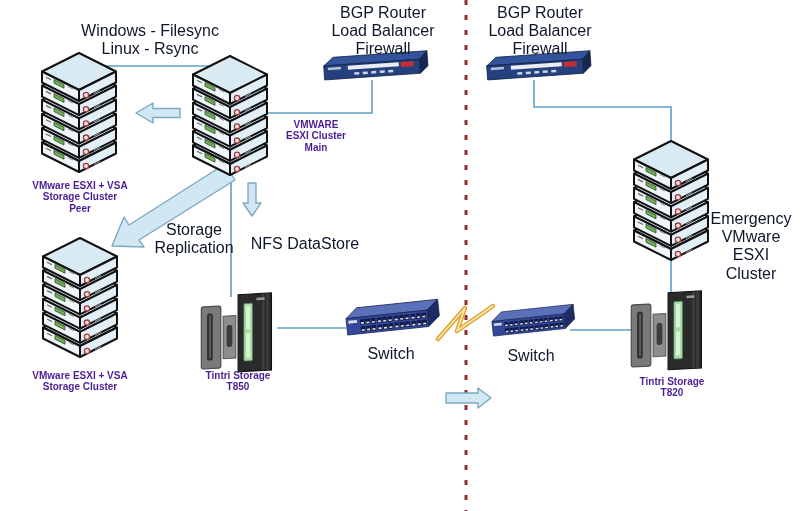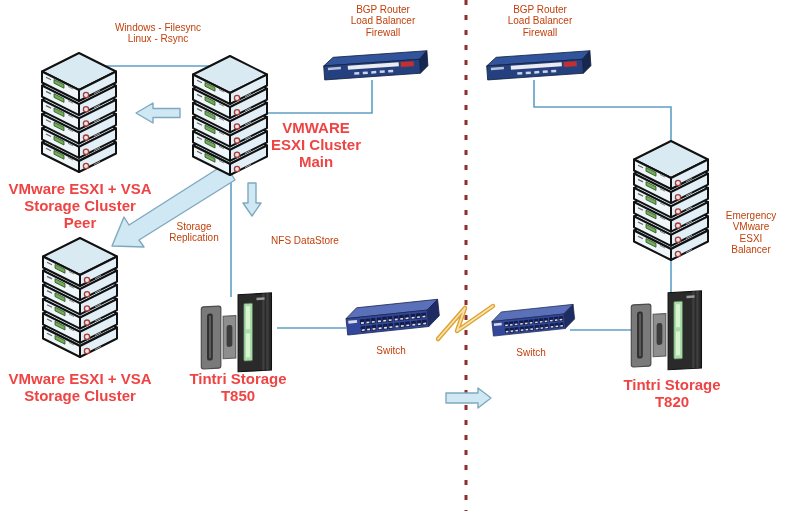--- a/index.html
+++ b/index.html
@@ -1,21 +1,21 @@
 <!DOCTYPE html>
 <html style="--line: #5f9fc4; --divider: #8e2f2f; --arrow-fill: #cfe8f3; --arrow-stroke: #7fa8bf; --bolt-outer: #dfa12f; --bolt-inner: #f7e3ae; --server-top: #d9eaf2; --server-left: #eef6fa; --server-right: #e2eff6; --device-navy: #24407e; --device-navy-top: #31549c; --switch-navy: #33489c; --switch-top: #5a70b8; --storage-dark: #2a2a2a; --storage-gray: #7a7a7a; --led-green: #a9dca9;"><head>
 <meta charset="utf-8">
 <style>
   html,body{margin:0;padding:0;background:#fff;}
   .stage{position:relative;width:800px;height:511px;background:#ffffff;overflow:hidden;
          font-family:"Liberation Sans",sans-serif;}
   .stage svg{position:absolute;left:0;top:0;}
   .lbl{position:absolute;transform:translateX(-50%);text-align:center;white-space:pre-line;
-       font-size:10px;line-height:1.14;color:#c2410c;z-index:5;}
-  .lbl.b{font-weight:bold;color:#ef4444;font-size:15px;}
+       font-size:16px;line-height:1.14;color:#0f172a;z-index:5;}
+  .lbl.b{font-weight:bold;color:#4c1d95;font-size:10px;}
 </style>
 </head>
 <body>
 
 <div class="stage">
 
 <svg width="800" height="511" viewBox="0 0 800 511">
   <defs>
 
     <g id="su">
@@ -146,21 +146,21 @@
       </g>
 
   <g transform="translate(199,291) scale(1.15)">
         <use href="#storagesym"></use>
       </g>
   <g transform="translate(629,289) scale(1.15)">
         <use href="#storagesym"></use>
       </g>
 </svg>
 
-<div class="lbl" style="left:158px;top:22px">Windows - Filesync
+<div class="lbl" style="left:150px;top:22px">Windows - Filesync
 Linux - Rsync</div>
 <div class="lbl" style="left:383px;top:4px">BGP Router
 Load Balancer
 Firewall</div>
 <div class="lbl" style="left:540px;top:4px">BGP Router
 Load Balancer
 Firewall</div>
 <div class="lbl b" style="left:316px;top:119px">VMWARE
 ESXI Cluster
 Main</div>
@@ -173,15 +173,15 @@
 <div class="lbl b" style="left:80px;top:370px">VMware ESXI + VSA
 Storage Cluster</div>
 <div class="lbl b" style="left:238px;top:370px">Tintri Storage
 T850</div>
 <div class="lbl" style="left:391px;top:345px">Switch</div>
 <div class="lbl" style="left:531px;top:347px">Switch</div>
 <div class="lbl b" style="left:672px;top:376px">Tintri Storage
 T820</div>
 <div class="lbl" style="left:751px;top:210px">Emergency
 VMware ESXI
-Balancer</div>
+Cluster</div>
 
 </div>
 
 </body></html>

